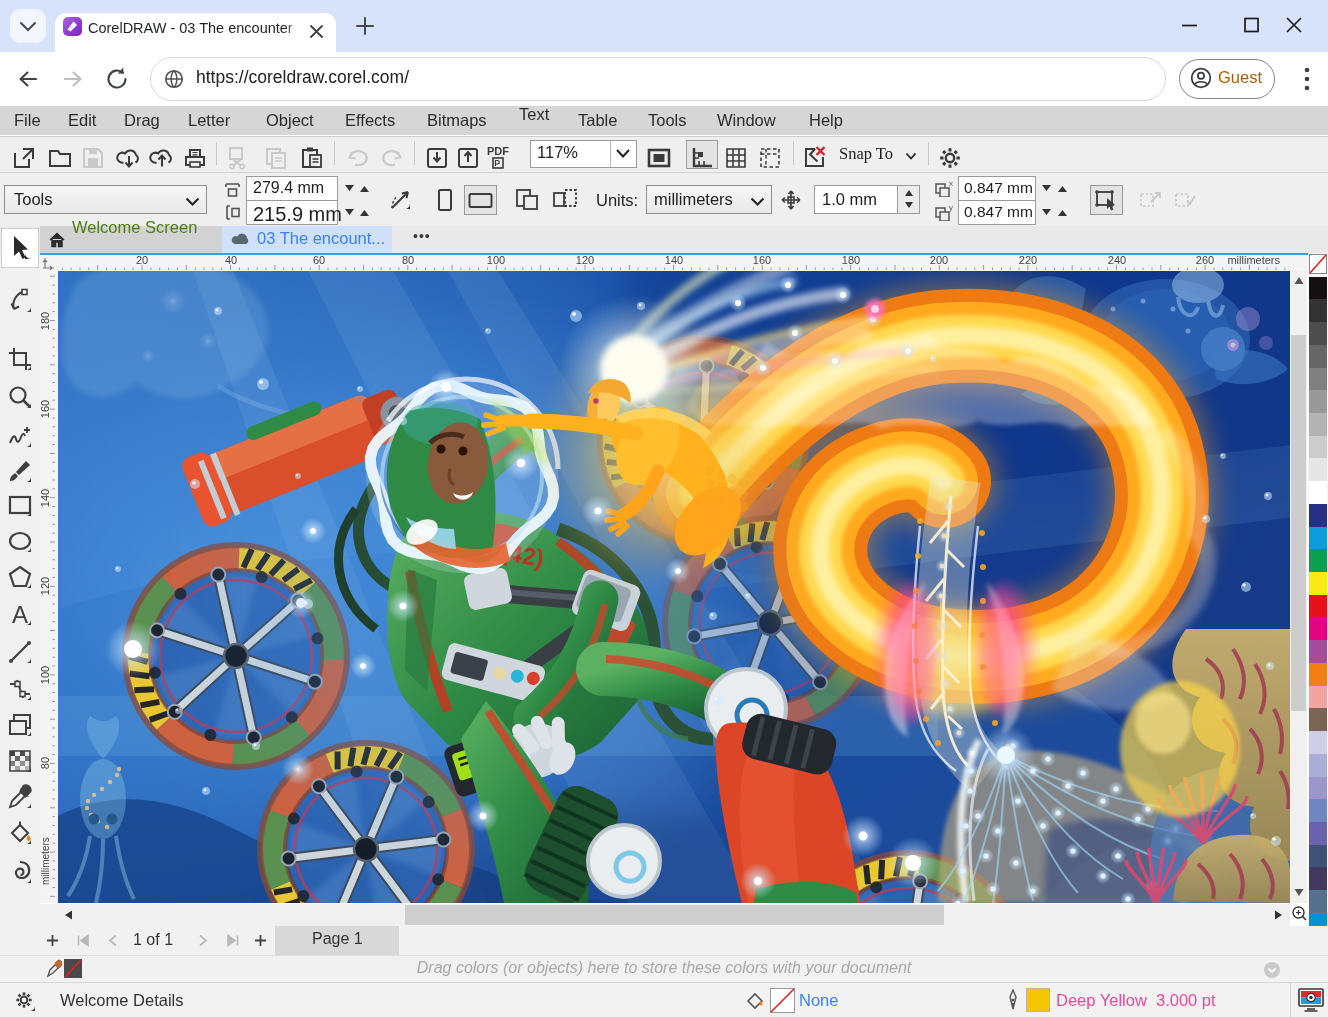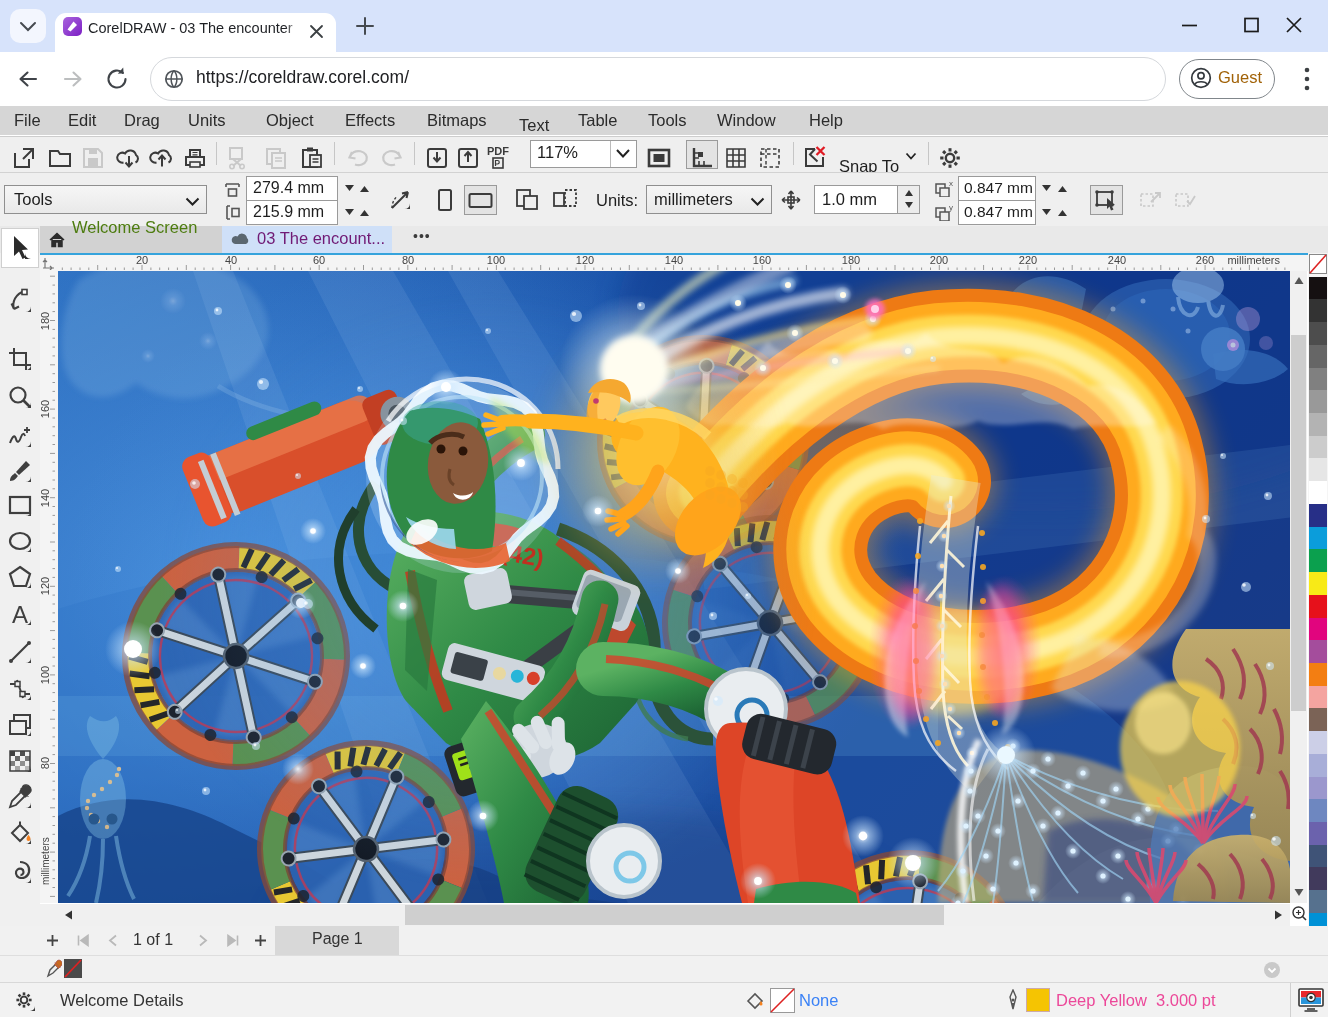--- a/index.html
+++ b/index.html
@@ -67,25 +67,25 @@
 <div class="t" style="left:1218px;top:68px;font-size:16.5px;color:#a16207">Guest</div>
 <svg class="abs" style="left:1302px;top:66px;" width="16" height="26">
       <circle cx="5" cy="4" r="2.3" fill="#3c4043"></circle>
       <circle cx="5" cy="13" r="2.3" fill="#3c4043"></circle>
       <circle cx="5" cy="22" r="2.3" fill="#3c4043"></circle>
     </svg>
 <div class="abs" style="left:0px;top:106px;width:1328px;height:29px;background:#d6d6d6"></div>
 <div class="mi" style="left:14px;top:111px">File</div>
 <div class="mi" style="left:68px;top:111px">Edit</div>
 <div class="mi" style="left:124px;top:111px">Drag</div>
-<div class="mi" style="left:188px;top:111px">Units</div>
+<div class="mi" style="left:188px;top:111px">Letter</div>
 <div class="mi" style="left:266px;top:111px">Object</div>
 <div class="mi" style="left:345px;top:111px">Effects</div>
 <div class="mi" style="left:427px;top:111px">Bitmaps</div>
-<div class="mi" style="left:519px;top:116px">Text</div>
+<div class="mi" style="left:519px;top:105px">Text</div>
 <div class="mi" style="left:578px;top:111px">Table</div>
 <div class="mi" style="left:648px;top:111px">Tools</div>
 <div class="mi" style="left:717px;top:111px">Window</div>
 <div class="mi" style="left:809px;top:111px">Help</div>
 <div class="abs" style="left:0px;top:136px;width:1328px;height:36px;background:#efefef;border-top:1px solid #cdcdcd"></div>
 <svg class="abs" style="left:11px;top:145px;" width="26" height="26">
       <path d="M4 8 V22 H18 V14 M12 4 H22 V14 M22 4 L12 14" fill="none" stroke="#3b3b3b" stroke-width="2"></path>
     </svg>
 <svg class="abs" style="left:47px;top:145px;" width="26" height="26">
       <path d="M3 21 V6 H11 L13 9 H23 V21 Z" fill="none" stroke="#3b3b3b" stroke-width="2"></path>
@@ -170,21 +170,21 @@
 <svg class="abs" style="left:757px;top:145px;" width="26" height="26">
       <path d="M4 4 H22 V22 H4 Z" fill="none" stroke="#3b3b3b" stroke-width="1.6" stroke-dasharray="3.5 2.5"></path>
       <path d="M9 4 V22 M4 9 H22" stroke="#3b3b3b" stroke-width="1.4" stroke-dasharray="3.5 2.5"></path>
     </svg>
 <div class="sep" style="left:793px;top:142px;height:23px"></div>
 <svg class="abs" style="left:802px;top:145px;" width="26" height="26">
       <path d="M13 4 H4 V21 H21 V12" fill="none" stroke="#3b3b3b" stroke-width="2"></path>
       <path d="M13 4 L8 9.5 L15.5 16.5" fill="none" stroke="#3b3b3b" stroke-width="2"></path>
       <path d="M14.5 10 L22.5 2 M14.5 2 L22.5 10" stroke="#e01b24" stroke-width="2.3"></path>
     </svg>
-<div class="t" style="left:839px;top:157px;">Snap To</div>
+<div class="t" style="left:839px;top:144px;font-family:Liberation Serif, serif;">Snap To</div>
 <svg class="abs" style="left:905px;top:152px;" width="12" height="9">
       <path d="M1.5 1.5 L6 6.5 L10.5 1.5" stroke="#222" stroke-width="1.8" fill="none"></path>
     </svg>
 <div class="sep" style="left:928px;top:142px;height:23px"></div>
 <svg class="abs" style="left:937px;top:145px;" width="26" height="26">
       <circle cx="13" cy="13" r="4.2" fill="none" stroke="#3b3b3b" stroke-width="2.4"></circle>
       <g stroke="#3b3b3b" stroke-width="3">
         <line x1="19.5" y1="13.0" x2="22.8" y2="13.0"></line>
         <line x1="17.6" y1="17.6" x2="19.9" y2="19.9"></line>
         <line x1="13.0" y1="19.5" x2="13.0" y2="22.8"></line>
@@ -205,21 +205,21 @@
       <path d="M2 3 H15 M2 3 V6 M15 3 V6" stroke="#555" stroke-width="1.6" fill="none"></path>
       <rect x="4.5" y="8" width="8" height="7" fill="none" stroke="#555" stroke-width="1.6"></rect>
     </svg>
 <svg class="abs" style="left:224px;top:204px;" width="17" height="16">
       <path d="M3 2 V15 M3 2 H6 M3 15 H6" stroke="#555" stroke-width="1.6" fill="none"></path>
       <rect x="8" y="4.5" width="7" height="8" fill="none" stroke="#555" stroke-width="1.6"></rect>
     </svg>
 <div class="abs" style="left:246px;top:176px;width:92px;height:25px;background:#fff;border:1px solid #9a9a9a;border-bottom:none"></div>
 <div class="abs" style="left:246px;top:200px;width:92px;height:25px;background:#fff;border:1px solid #9a9a9a"></div>
 <div class="t" style="left:253px;top:179px;font-size:16px">279.4 mm</div>
-<div class="t" style="left:253px;top:203px;font-size:16px">215.9 mm</div>
+<div class="t" style="left:253px;top:203px;font-size:20px">215.9 mm</div>
 <svg class="abs" style="left:343px;top:183px;" width="13" height="11">
       <path d="M2 2 L6.5 8 L11 2 Z" fill="#333"></path>
     </svg>
 <svg class="abs" style="left:358px;top:183px;" width="13" height="11">
       <path d="M2 9 L6.5 3 L11 9 Z" fill="#333"></path>
     </svg>
 <svg class="abs" style="left:343px;top:207px;" width="13" height="11">
       <path d="M2 2 L6.5 8 L11 2 Z" fill="#333"></path>
     </svg>
 <svg class="abs" style="left:358px;top:207px;" width="13" height="11">
@@ -310,21 +310,21 @@
 <div class="abs" style="left:0px;top:226px;width:1328px;height:27px;background:#e9e9e9"></div>
 <div class="abs" style="left:40px;top:226px;width:182px;height:27px;background:#d2d2d2"></div>
 <svg class="abs" style="left:48px;top:231px;" width="18" height="17">
       <path d="M2 9 L9 2.5 L16 9 M4 8 V15.5 H7.5 V11 H10.5 V15.5 H14 V8" fill="#2c2c2c" stroke="#2c2c2c" stroke-width="1.5"></path>
     </svg>
 <div class="t" style="left:72px;top:218px;color:#4d7c0f">Welcome Screen</div>
 <div class="abs" style="left:222px;top:226px;width:170px;height:27px;background:#cfe0f8"></div>
 <svg class="abs" style="left:231px;top:232px;" width="20" height="14">
       <path d="M5.5 12 a4 4 0 1 1 1 -7.5 a5 5 0 0 1 9.5 1.5 a3.5 3.5 0 0 1 -1 6 z" fill="#5b6770"></path>
     </svg>
-<div class="t" style="left:257px;top:229px;color:#701a75">03 The encount...</div>
+<div class="t" style="left:257px;top:229px;color:#3b82f6">03 The encount...</div>
 <div class="t" style="left:413px;top:228px;font-size:14px;color:#3c3c3c;letter-spacing:1px">•••</div>
 <div class="abs" style="left:0px;top:253px;width:1328px;height:2px;background:#35a3dc"></div>
 <div class="abs" style="left:40px;top:255px;width:1268px;height:16px;background:#f4f4f4"></div>
 <svg class="abs" style="left:58px;top:255px;" width="1232" height="16">
       <g stroke="#9a9a9a" stroke-width="1">
         <line x1="4.3" y1="12.5" x2="4.3" y2="15"></line>
         <line x1="13.1" y1="12.5" x2="13.1" y2="15"></line>
         <line x1="22.0" y1="12.5" x2="22.0" y2="15"></line>
         <line x1="30.8" y1="12.5" x2="30.8" y2="15"></line>
         <line x1="39.7" y1="10" x2="39.7" y2="15"></line>
@@ -746,20 +746,21 @@
 <div class="t" style="left:312px;top:930px;color:#333;font-size:16px">Page 1</div>
 <div class="abs" style="left:0px;top:955px;width:1328px;height:27px;background:#f1f1f1;border-top:1px solid #dedede"></div>
 <svg class="abs" style="left:46px;top:959px;" width="16" height="19">
       <path d="M2 17 L4 11 L10 5 L13 8 L7 14 Z" fill="none" stroke="#555" stroke-width="1.4"></path>
       <path d="M9 3.5 L14.5 9 M11 2 C12 0.5 14.5 1 15.5 2.5 C16.5 4 16.5 6 15 7 L12.5 9.5 L8.5 5.5 Z" fill="#c96b1e" stroke="#a55" stroke-width="0.8"></path>
     </svg>
 <div class="abs" style="left:64px;top:959px;width:18px;height:19px;background:#4a4a4a"></div>
 <svg class="abs" style="left:64px;top:959px;" width="18" height="19">
       <path d="M1 18 L17 1" stroke="#d22" stroke-width="1.8"></path>
     </svg>
+<div class="abs" style="left:0px;right:0;top:959px;width:1328px;text-align:center;font-style:italic;font-size:16px;color:#a8a8a8;position:absolute">Drag colors (or objects) here to store these colors with your document</div>
 <svg class="abs" style="left:1264px;top:962px;" width="17" height="17">
       <circle cx="8" cy="8" r="8" fill="#c9c9c9"></circle>
       <path d="M4.5 6.5 L8 10 L11.5 6.5" stroke="#fff" stroke-width="1.8" fill="none"></path>
     </svg>
 <div class="abs" style="left:0px;top:982px;width:1328px;height:35px;background:#f2f2f2;border-top:1px solid #d8d8d8"></div>
 <svg class="abs" style="left:14px;top:990px;" width="22" height="22">
       <circle cx="10" cy="10" r="3.4" fill="none" stroke="#3b3b3b" stroke-width="2"></circle>
       <g stroke="#3b3b3b" stroke-width="2.6">
         <line x1="15.0" y1="10.0" x2="17.6" y2="10.0"></line>
         <line x1="13.5" y1="13.5" x2="15.4" y2="15.4"></line>

